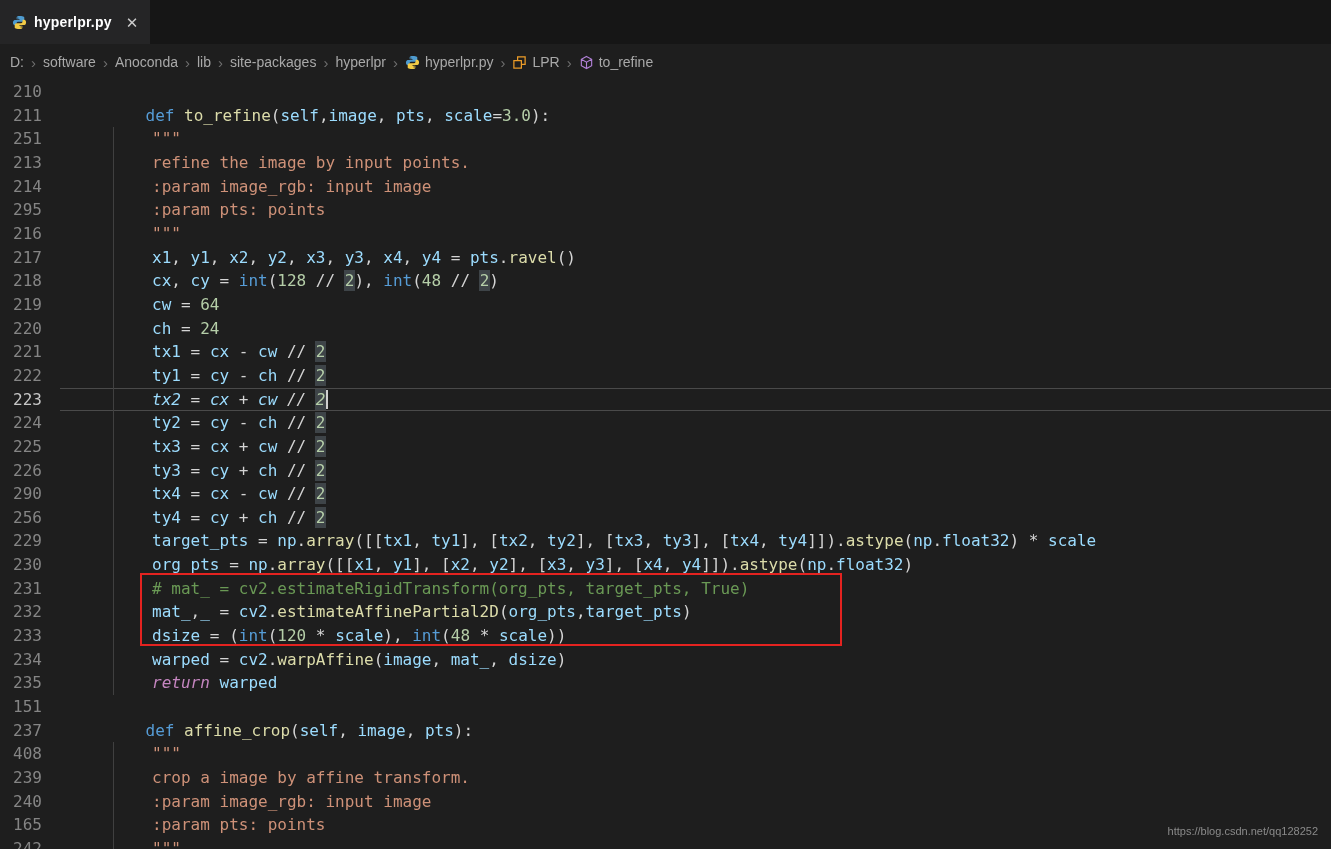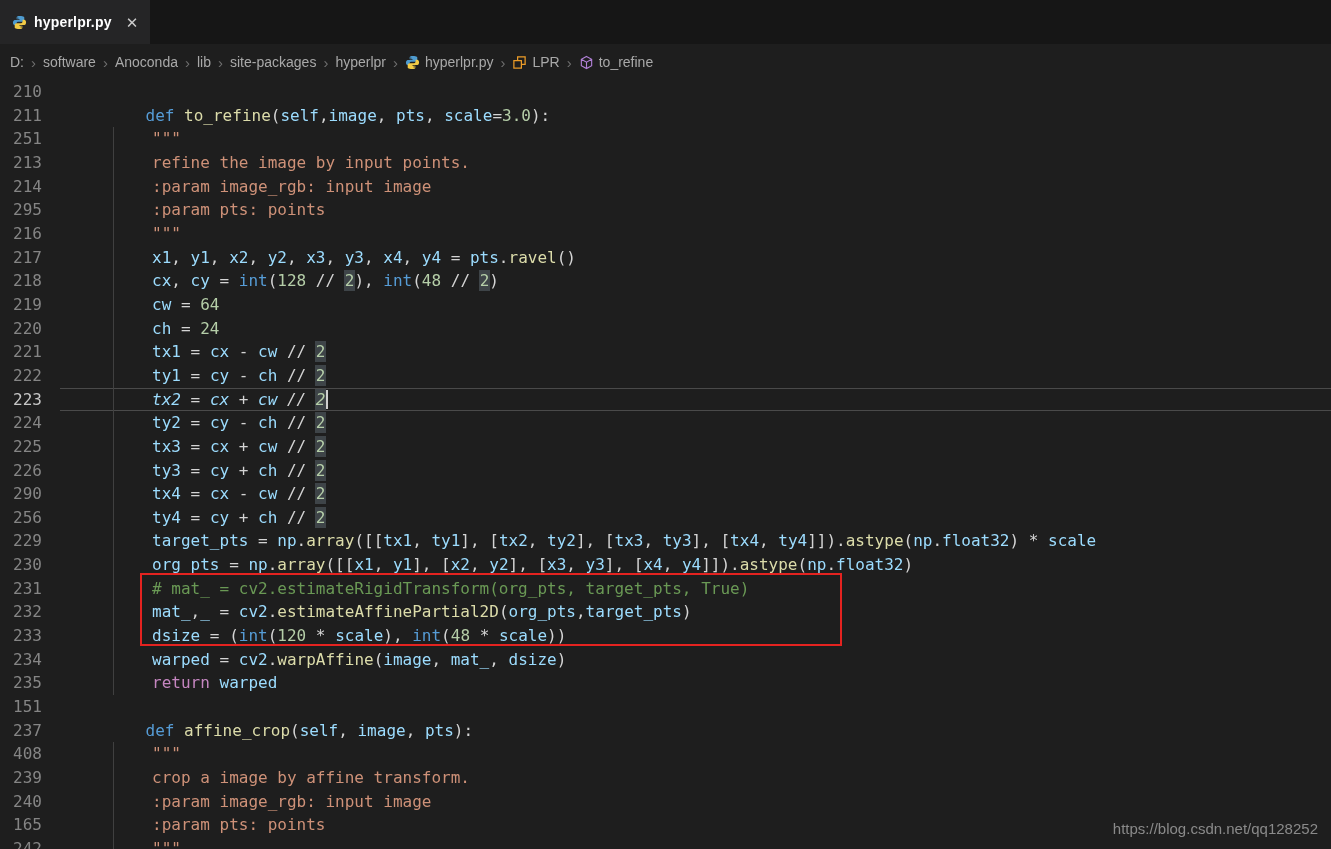--- a/index.html
+++ b/index.html
@@ -34,38 +34,38 @@
   .ln-cur { color:var(--lnumact); }
   .code {
     flex:1; font-family:"DejaVu Sans Mono", monospace; font-size:16px; line-height:23.66px;
     white-space:pre; color:var(--pl);
   }
   .code-line { position:relative; padding-left:15px; height:23.66px; }
   .code-line.cur { box-shadow: inset 0 1px 0 var(--curline), inset 0 -1px 0 var(--curline); font-style: italic; }
   .guide { position:absolute; left:53px; top:0; bottom:0; width:1px; background:var(--guide); }
 
   .tk-kw  { color:var(--kw);margin-left:32px; }
-  .tk-ctrl{ color:var(--ctrl); }
+  .tk-ctrl{ color:var(--ctrl);font-style:italic; }
   .tk-fn  { color:var(--fn); }
   .tk-var { color:var(--varc); }
   .tk-num { color:var(--num); }
   .tk-str { color:var(--str); }
   .tk-com { color:var(--com); }
   .tk-pl  { color:var(--pl); }
   .tk-bi  { color:var(--bi); }
   .hl { background:var(--hlbg); box-shadow:0 0 0 1px var(--hlbg); }
 
   .cursor { display:inline-block; width:2px; height:19px; background:var(--caret); vertical-align:text-bottom; margin-left:1px; }
 
   .anno {
     position:absolute; left:140px; top:493px; width:702px; height:73px;
     border:2.5px solid var(--anno); pointer-events:none;
   }
 
-  .watermark { position:fixed; right:13px; bottom:12px; color:var(--wm); font-size:15px; }
+  .watermark { position:fixed; right:13px; bottom:12px; color:var(--wm); font-size:11px; }
 </style>
 </head>
 <body>
 
 <div class="tabbar">
   <div class="tab">
     <span class="file-icon" id="tabFileIcon">
         <svg width="15" height="15" viewBox="0 0 16 16">
           <path fill="var(--python_blue)" d="M7.9 1C4.9 1 5 2.4 5 2.4v2.1h3v.9H3.6S1 5.1 1 8.1s2.3 2.9 2.3 2.9h1.4V9.4s-.1-2.3 2.3-2.3h3.9s2.2 0 2.2-2.1V2.6S13.4 1 7.9 1zM6.2 2.6a.7.7 0 1 1 0 1.4.7.7 0 0 1 0-1.4z"></path>
           <path fill="var(--python_yellow)" d="M8.1 15c3 0 2.9-1.4 2.9-1.4v-2.1H8v-.9h4.4S15 10.9 15 7.9s-2.3-2.9-2.3-2.9h-1.4v1.6s.1 2.3-2.3 2.3H5.1s-2.2 0-2.2 2.1v2.4S2.6 15 8.1 15zm1.7-1.6a.7.7 0 1 1 0-1.4.7.7 0 0 1 0 1.4z"></path>

